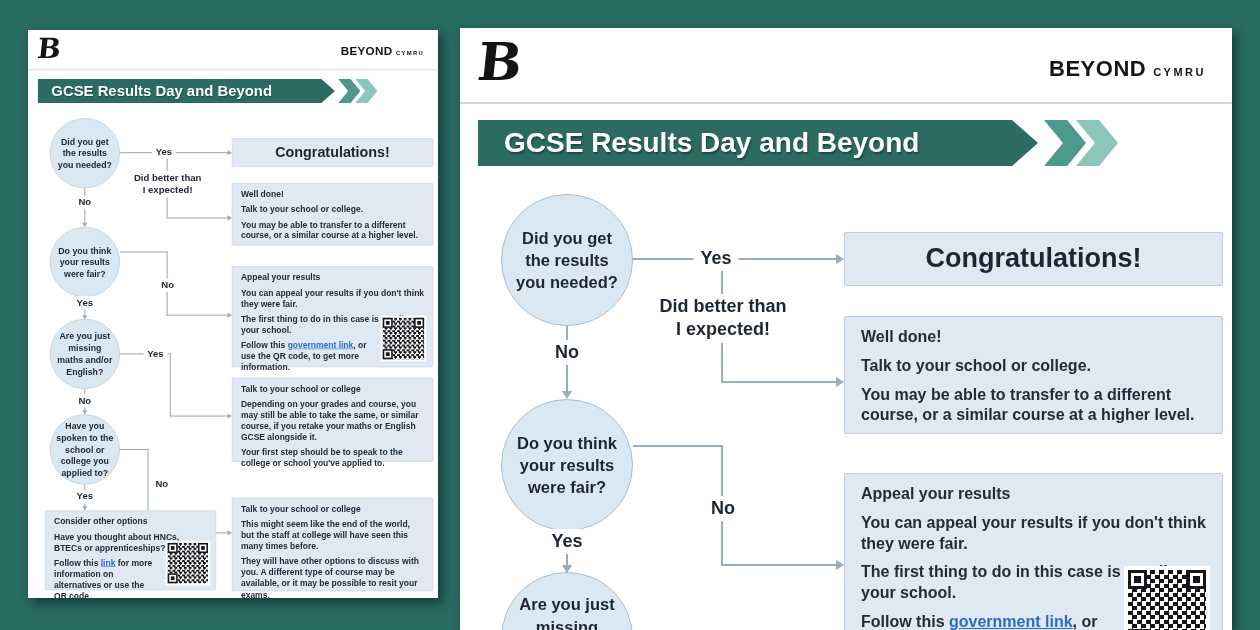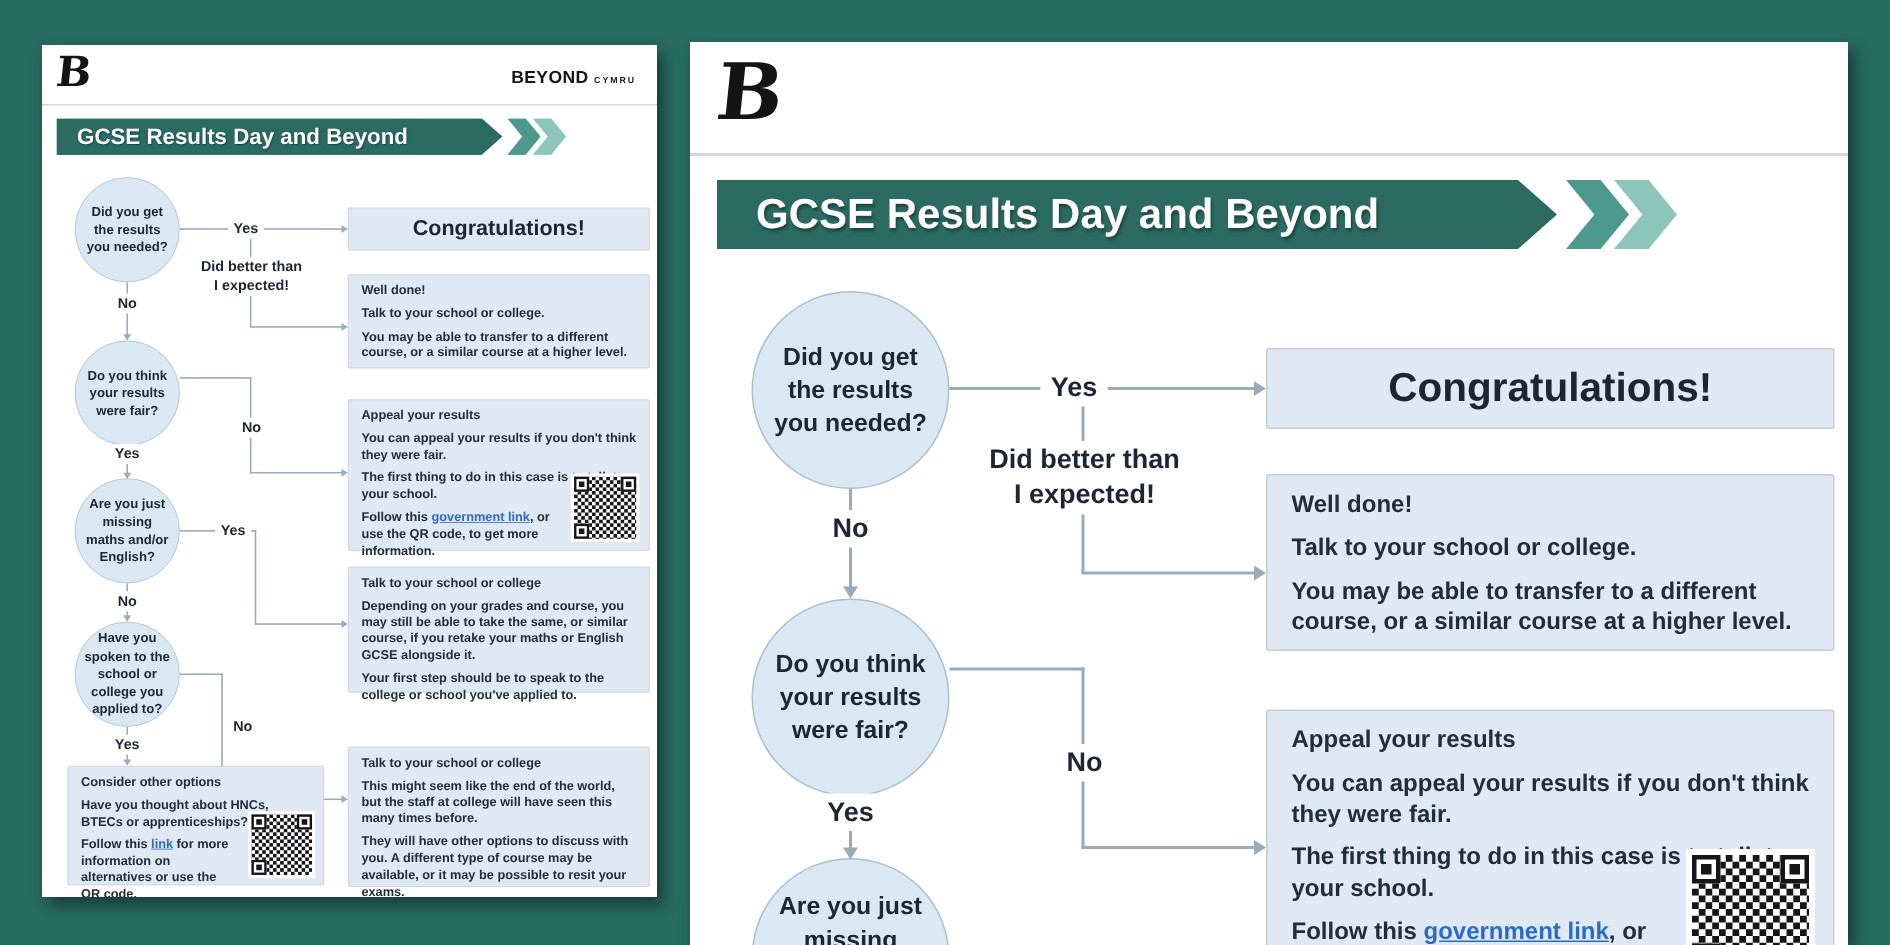--- a/index.html
+++ b/index.html
@@ -195,20 +195,23 @@
         <div class="qr-eye e-bl"></div>
       </div>
     </div>
 
   </div>
 </div>
   <div class="page page-right a4-host">
   <div class="a4">
 
     <div class="logo-b">B</div>
+    <div class="brand">
+      <span class="brand-beyond">BEYOND</span><span class="brand-cymru">CYMRU</span>
+    </div>
     <div class="rule"></div>
 
     <div class="banner">
       <span>GCSE Results Day and Beyond</span>
     </div>
     <div class="chev chev1"></div>
     <div class="chev chev2"></div>
 
     <div class="fc-circle" style="left:41px;top:166px">
       <span>Did you get the results you needed?</span>

